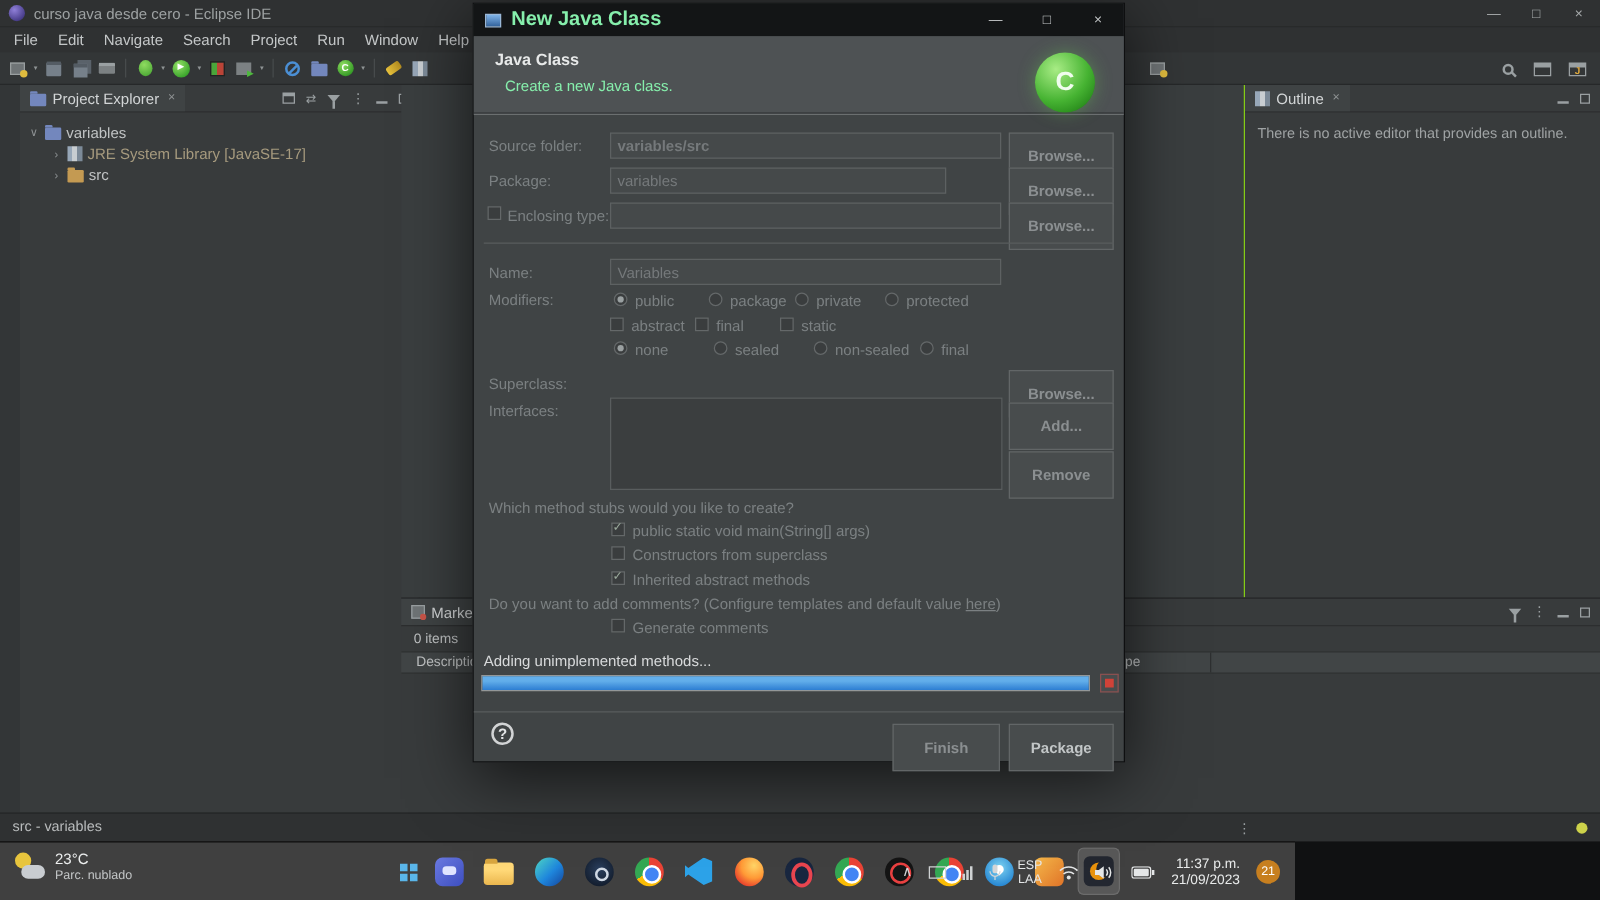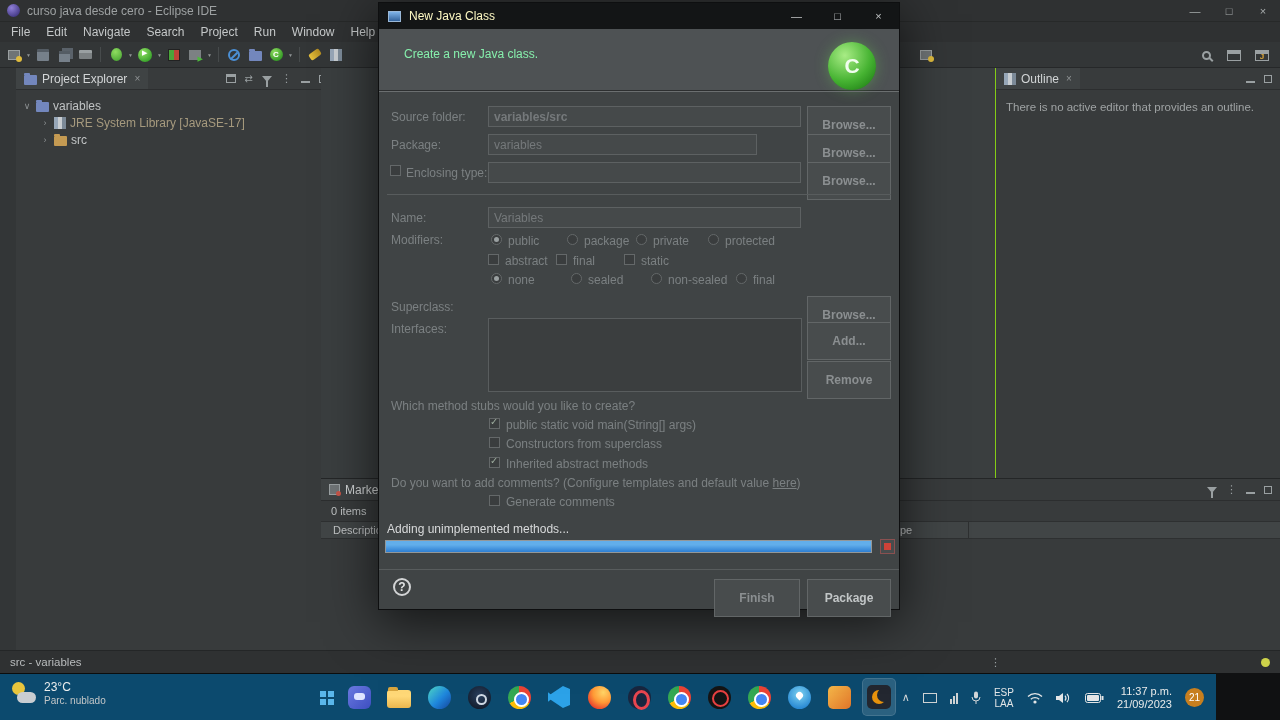--- a/index.html
+++ b/index.html
@@ -108,21 +108,21 @@
                border-top:1px solid #242627; display:flex; align-items:center; padding:0 10px;
                font-size:11.5px; color:#b9bcbd; }
   .sb-right { margin-left:auto; display:flex; align-items:center; gap:260px; }
   .sb-dot { width:9px; height:9px; border-radius:50%; background:#cdd24a; }
 
   
   .dialog { position:absolute; left:378px; top:2px; width:522px; height:608px; background:#404445;
             border:1px solid #0e0f10; box-shadow:0 12px 48px rgba(0,0,0,.65); z-index:100; font-size:12px; }
   .dlg-titlebar { height:26px; background:#131516; display:flex; align-items:center; gap:8px; padding-left:9px; }
   .dlg-icon { width:13px; height:11px; background:linear-gradient(180deg,#7fb3e8,#33639c); border:1px solid #9ab8d8; }
-  .dlg-title { color:#fef9c3; font-size:12px; }
+  .dlg-title { color:#86efac; font-size:16px;font-weight:bold; }
   .dlg-controls { margin-left:auto; display:flex; height:100%; }
   .dlg-btn { width:41px; height:100%; display:flex; align-items:center; justify-content:center;
              color:#c3c6c7; font-size:11px; }
   .dlg-banner { position:relative; height:62px; background:#4e5254; border-bottom:1px solid #2d2f30;
                 padding:11px 0 0 17px; }
   .banner-title { font-size:13px; font-weight:bold; color:#e7e9e9; }
   .banner-sub { margin-top:7px; margin-left:8px; font-size:12px; color:#86efac; }
   .banner-logo { position:absolute; right:23px; top:13px; width:48px; height:48px; border-radius:50%;
                  display:flex; align-items:center; justify-content:center; color:#f0fdee;
                  font-size:21px; font-weight:bold;
@@ -155,21 +155,21 @@
           border:1px solid #939798; }
   .pfill { height:100%; background:linear-gradient(180deg,#62aeea 0 35%, #2d7ed2); }
   .stop-btn { position:absolute; left:501px; top:447px; width:15px; height:15px; background:#484c4d;
               border:1px solid #8a5050; display:flex; align-items:center; justify-content:center; }
   .stop-btn i { width:7px; height:7px; background:#d04238; }
   .help-btn { position:absolute; left:14px; top:486px; width:18px; height:18px; border-radius:50%;
               border:2px solid #d2d4d5; color:#e2e4e5; font-size:12px; font-weight:bold;
               display:flex; align-items:center; justify-content:center; }
 
   
-  .taskbar { position:absolute; left:0; bottom:0; width:1216px; height:47px; background:#0c4a6e;
+  .taskbar { position:absolute; left:0; bottom:0; width:1036px; height:47px; background:#404040;
              border-top:1px solid #0c0d0d; }
   .weather { position:absolute; left:10px; top:6px; display:flex; align-items:center; gap:8px; }
   .w-icon { position:relative; width:26px; height:22px; }
   .w-icon::before { content:""; position:absolute; left:2px; top:0; width:13px; height:13px;
                     border-radius:50%; background:#e8c53d; }
   .w-icon::after { content:""; position:absolute; right:0; bottom:1px; width:19px; height:11px;
                    border-radius:7px; background:#c9cdd1; }
   .w-temp { font-size:12px; color:#eceeee; }
   .w-cond { font-size:10px; color:#c3c6c7; margin-top:1px; }
 
@@ -408,20 +408,21 @@
       <div class="dlg-icon"></div>
       <span class="dlg-title">New Java Class</span>
       <div class="dlg-controls">
         <div class="dlg-btn">—</div>
         <div class="dlg-btn">□</div>
         <div class="dlg-btn">×</div>
       </div>
     </div>
 
     <div class="dlg-banner">
+      <div class="banner-title">Java Class</div>
       <div class="banner-sub">Create a new Java class.</div>
       <div class="banner-logo">C</div>
     </div>
 
     <div class="dlg-body">
 
       <div class="f-label" style="left:12px; top:18px;">Source folder:</div>
       <div class="f-input" style="left:109px; top:14px; width:313px;font-weight:bold;">variables/src</div>
       <div class="f-btn" style="left:428px; top:14px; width:84px;">Browse...</div>
 

